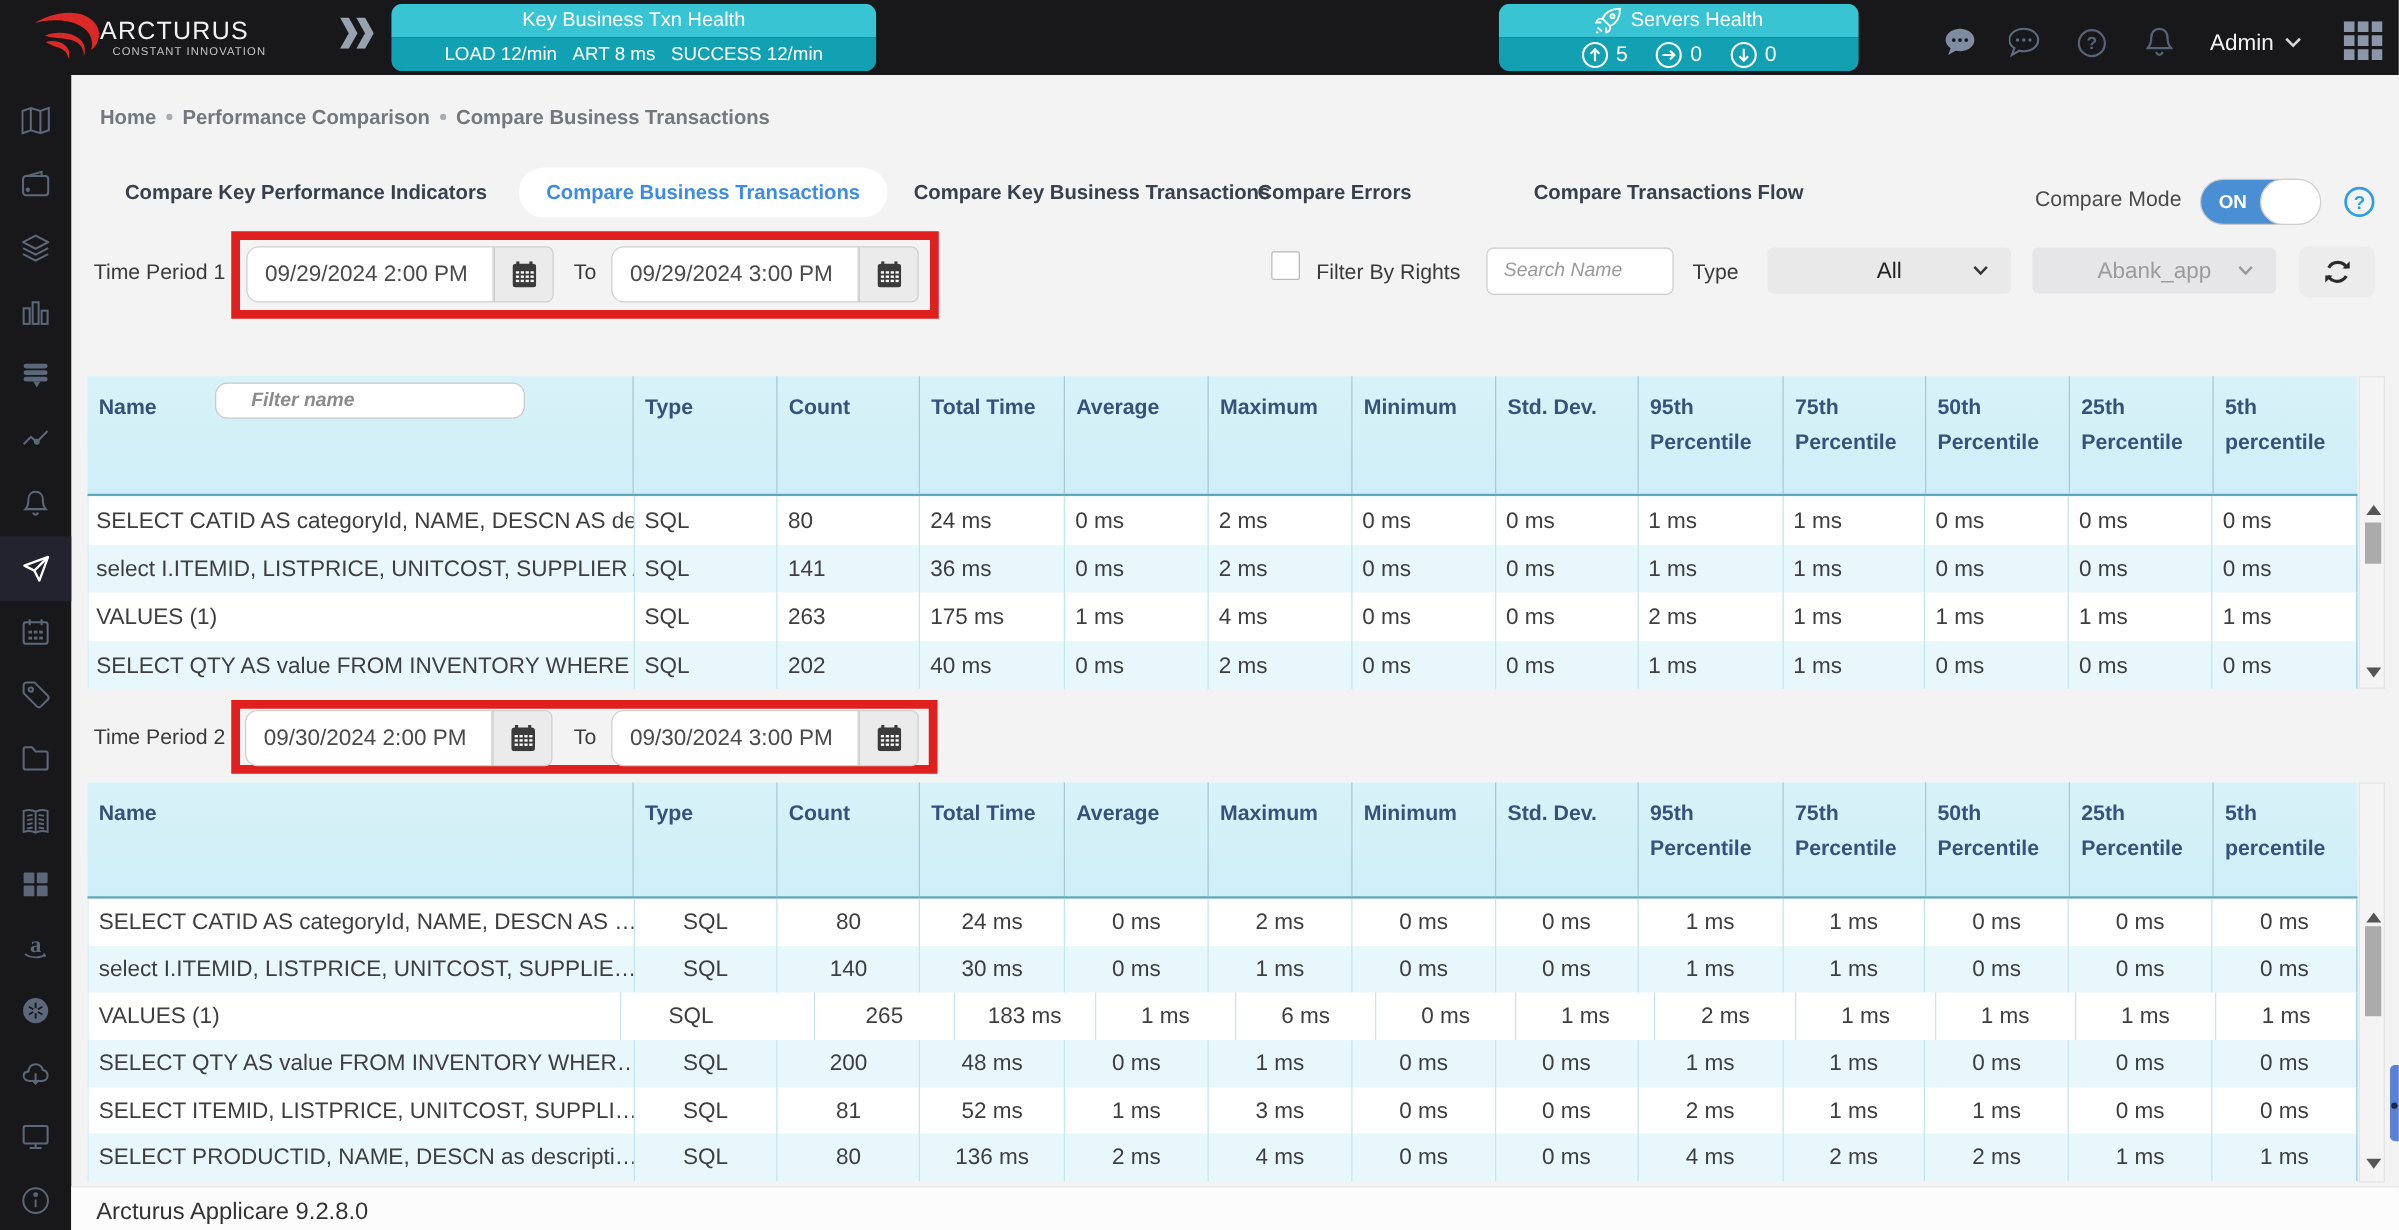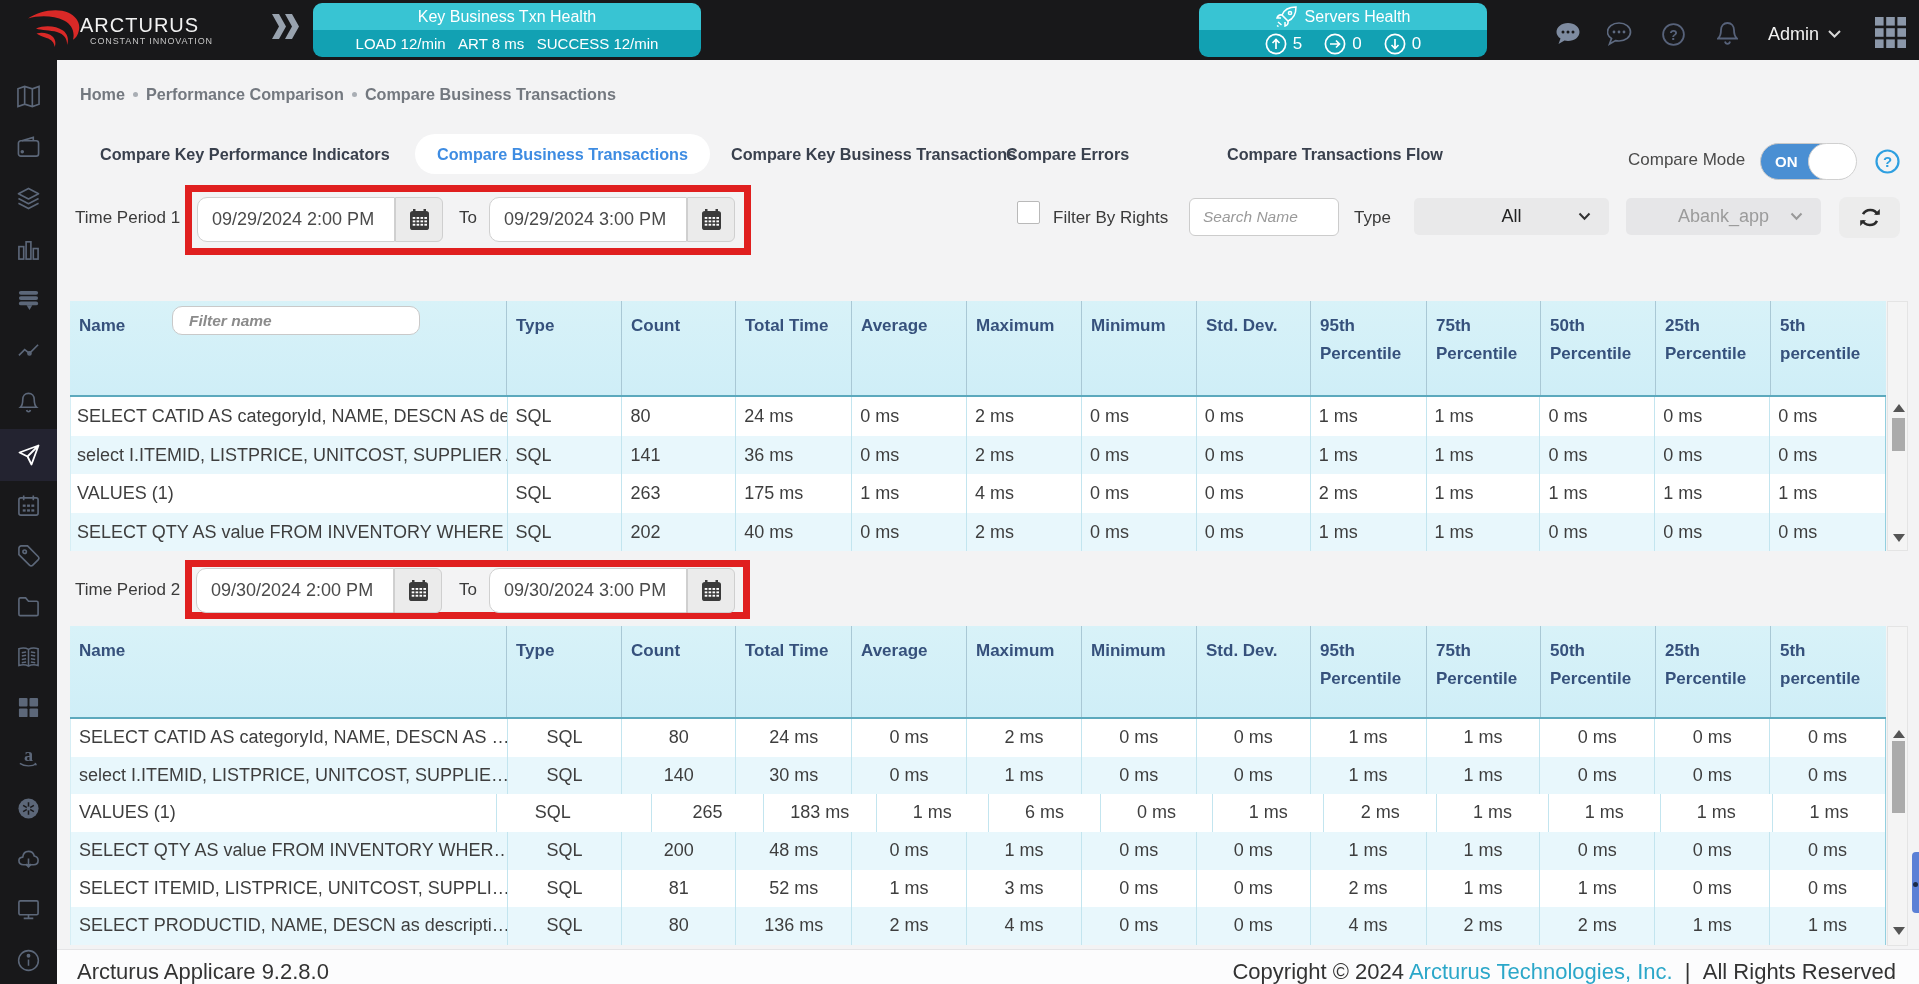--- a/index.html
+++ b/index.html
@@ -47,21 +47,21 @@
 .t2 .trow .c:first-child { text-align:left; padding-left:8px; }
 .sbar { position:absolute; width:21px; background:#f4f4f4; border:1px solid #e4e4e4; }
 .sthumb { position:absolute; left:4px; width:13px; background:#ababab; }
 .sarr { position:absolute; left:5px; width:0; height:0; border-left:6px solid transparent; border-right:6px solid transparent; }
 .sarr.up { border-bottom:8px solid #555; }
 .sarr.dn { border-top:8px solid #555; }
 .t1 .trow { height:38.5px; line-height:38.5px; }
 .t2 .trow { height:37.7px; line-height:37.7px; }
 
 #footer { position:absolute; left:57px; top:949px; width:1862px; height:35px; background:#fcfcfd;
-  border-top:1px solid #e4e4e6; font-size:22px; color:#333; }
+  border-top:1px solid #e4e4e6; font-size:19px; color:#333; }
 </style>
 </head>
 <body>
 <div id="topbar">
   <svg class="abs" style="left:26px;top:8px" width="56" height="44" viewBox="0 0 56 44">
     <path d="M2 10.5 C12 3.5 30 -0.5 42 4.5 C50 8 54.5 15 53 22 C52 27 49.8 30.2 47 31.8 C49 24 46 16.5 38 12.5 C27 7 12 7.5 2 10.5 Z" fill="#da2927"></path>
     <path d="M10 20.5 C18 17 30 17.5 37 22.5 C41.5 25.8 43.2 31.5 41 37 C41.5 31 38 26 31 24 C24 22 15.5 22.5 10 20.5 Z" fill="#da2927"></path>
     <path d="M10.5 25.5 C16 24 22.5 25 26.5 28.5 C29.3 31.1 30.2 35.4 28.7 39 C28.2 34.5 25.5 31.3 20.5 29.9 C17 28.9 13 27 10.5 25.5 Z" fill="#da2927"></path>
   </svg>
   <div class="brand">ARCTURUS</div>
@@ -340,21 +340,21 @@
         <path d="M17.6 6.5 A 8.2 8 0 0 0 3 6.2"></path>
         <path d="M2.4 12.5 A 8.2 8 0 0 0 17 12.8"></path>
       </g>
       <path d="M14 6.7 L19.8 6.7 L19.8 1 Z" fill="#2b2b2b"></path>
       <path d="M6 12.3 L0.2 12.3 L0.2 18 Z" fill="#2b2b2b"></path>
     </svg>
 </div>
 
 <div class="tbl t1" style="top:301px;">
   <div class="thead" style="height:96px;">
-    <div class="c" style="width:436px;position:relative;">Name<span style="position:absolute;left:102px;top:5px;width:248px;height:29px;background:#fff;border:1px solid #c9c9c9;border-radius:10px;font-style:italic;color:#8b8b8b;font-size:15.5px;font-weight:bold;line-height:27px;padding-left:16px;">Filter name</span></div>
+    <div class="c" style="width:436px;position:relative;">Name<span style="position:absolute;left:102px;top:5px;width:248px;height:29px;background:#fff;border:1px solid #c9c9c9;border-radius:10px;font-style:italic;color:#8b8b8b;font-size:15.5px;font-weight:bold;line-height:27px;padding-left:28px;">Filter name</span></div>
     <div class="c" style="width:115px;">Type</div>
     <div class="c" style="width:114px;">Count</div>
     <div class="c" style="width:116px;">Total Time</div>
     <div class="c" style="width:115px;">Average</div>
     <div class="c" style="width:115px;">Maximum</div>
     <div class="c" style="width:115px;">Minimum</div>
     <div class="c" style="width:114px;">Std. Dev.</div>
     <div class="c" style="width:116px;">95th
 Percentile</div>
     <div class="c" style="width:114px;">75th
@@ -592,14 +592,13 @@
 <div class="sbar" style="left:1887px;top:626px;height:320px;">
   <div class="sarr up" style="top:103px;"></div>
   <div class="sthumb" style="top:114px;height:72px;"></div>
   <div class="sarr dn" style="bottom:10px;"></div>
 </div>
 <div class="abs" style="left:1912px;top:852px;width:7px;height:61px;background:#5b80d6;border-radius:4px 0 0 4px;">
   <div class="abs" style="left:1px;top:30px;width:5px;height:5px;border-radius:3px;background:#1b2b4a;"></div>
 </div>
 <div id="footer">
   <div class="abs" style="left:20px; top:9px;">Arcturus Applicare 9.2.8.0</div>
-  <div class="abs" style="right:23px; top:9px;">Copyright © 2024 <span style="color:#2ba7c9">Arcturus Technologies, Inc.</span>&nbsp; | &nbsp;All Rights Reserved</div>
 </div>
 
 </body></html>

